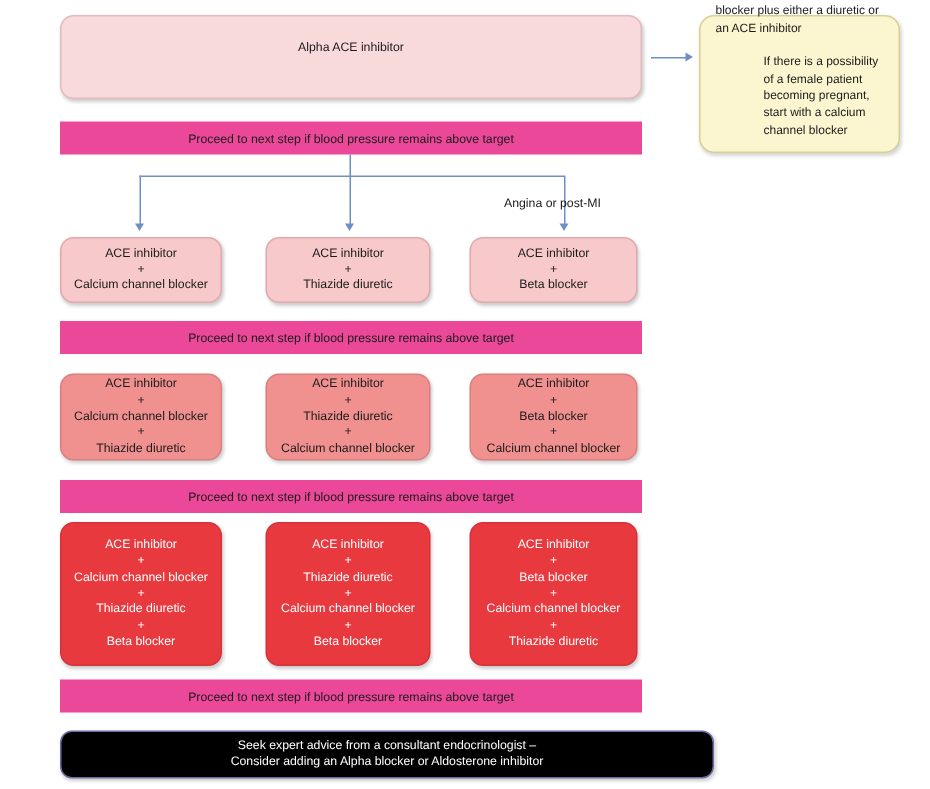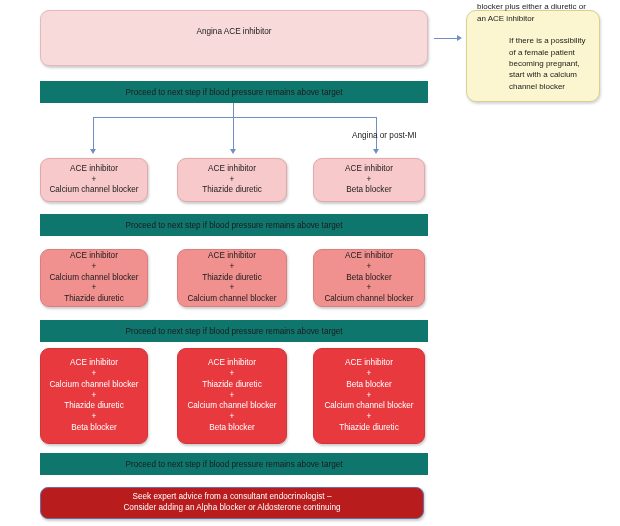--- a/index.html
+++ b/index.html
@@ -58,21 +58,21 @@
     box-shadow: 1px 1.5px 2.5px rgba(0,0,0,0.16);
   }
   .aside-box p { margin: 0; }
   .aside-box p + p { margin-top: 11px; margin-left: 32px; }
 
   .banner {
     position: absolute;
     left: 40px;
     width: 388px;
     height: 22px;
-    background: #0f766e;
+    background: #ec4899;
     display: flex;
     align-items: center;
     justify-content: center;
     font-size: 8.2px;
     box-sizing: border-box;
   }
 
   .tier1 {
     background: #f8c9ca;
     border: 1px solid #e0a9ab;
@@ -89,23 +89,23 @@
     background: #e8393f;
     border: 1px solid #d4333a;
     color: #ffffff;
     font-size: 8.2px;
     height: 96px;
   }
 
   .final-box {
     left: 40px;
     top: 487px;
-    width: 384px;
+    width: 436px;
     height: 32px;
-    background: #b91c1c;
+    background: #000000;
     border: 1px solid #6c6da6;
     color: #ffffff;
     font-size: 8.2px;
     border-radius: 8px;
     justify-content: center;
   }
 
   
   .col1 { left: 40px;  width: 108px; }
   .col2 { left: 177px; width: 110px; }
@@ -150,21 +150,21 @@
     white-space: nowrap;
   }
 
   .plus { display: block; }
 </style>
 </head>
 <body>
 
 <div class="node start-box">
   <div>
-    <span>Angina ACE inhibitor</span><br>
+    <span>Alpha ACE inhibitor</span><br>
     <br>
   </div>
 </div>
 
 <div class="conn">
   <div class="hline" style="left:434px; top:38px; width:24px;"></div>
   <div class="arrowhead-right" style="left:457px; top:34.5px;"></div>
 </div>
 
 <div class="node aside-box">
@@ -179,21 +179,21 @@
 <div class="conn">
   <div class="vline" style="left:233px; top:103px; height:15px;"></div>
   <div class="hline" style="left:93px; top:117px; width:283px;"></div>
   <div class="vline" style="left:93px;  top:117px; height:33px;"></div>
   <div class="vline" style="left:233px; top:117px; height:33px;"></div>
   <div class="vline" style="left:376px; top:117px; height:33px;"></div>
   <div class="arrowhead" style="left:89.5px;  top:149px;"></div>
   <div class="arrowhead" style="left:229.5px; top:149px;"></div>
   <div class="arrowhead" style="left:372.5px; top:149px;"></div>
 </div>
-<div class="branch-label" style="left:336px; top:131px;margin-left:16px;">Angina or post-MI</div>
+<div class="branch-label" style="left:336px; top:131px;">Angina or post-MI</div>
 
 <div class="node tier1 col1" style="top:158px;">
   <div>
     <span>ACE inhibitor</span>
     <span class="plus">+</span>
     <span>Calcium channel blocker</span>
   </div>
 </div>
 <div class="node tier1 col2" style="top:158px;">
   <div>
@@ -280,15 +280,15 @@
   </div>
 </div>
 
 <div class="banner" style="top:453px;">
   <span>Proceed to next step if blood pressure remains above target</span>
 </div>
 
 <div class="node final-box">
   <div>
     <span>Seek expert advice from a consultant endocrinologist –</span><br>
-    <span>Consider adding an Alpha blocker or Aldosterone continuing</span>
+    <span>Consider adding an Alpha blocker or Aldosterone inhibitor</span>
   </div>
 </div>
 
 </body></html>

